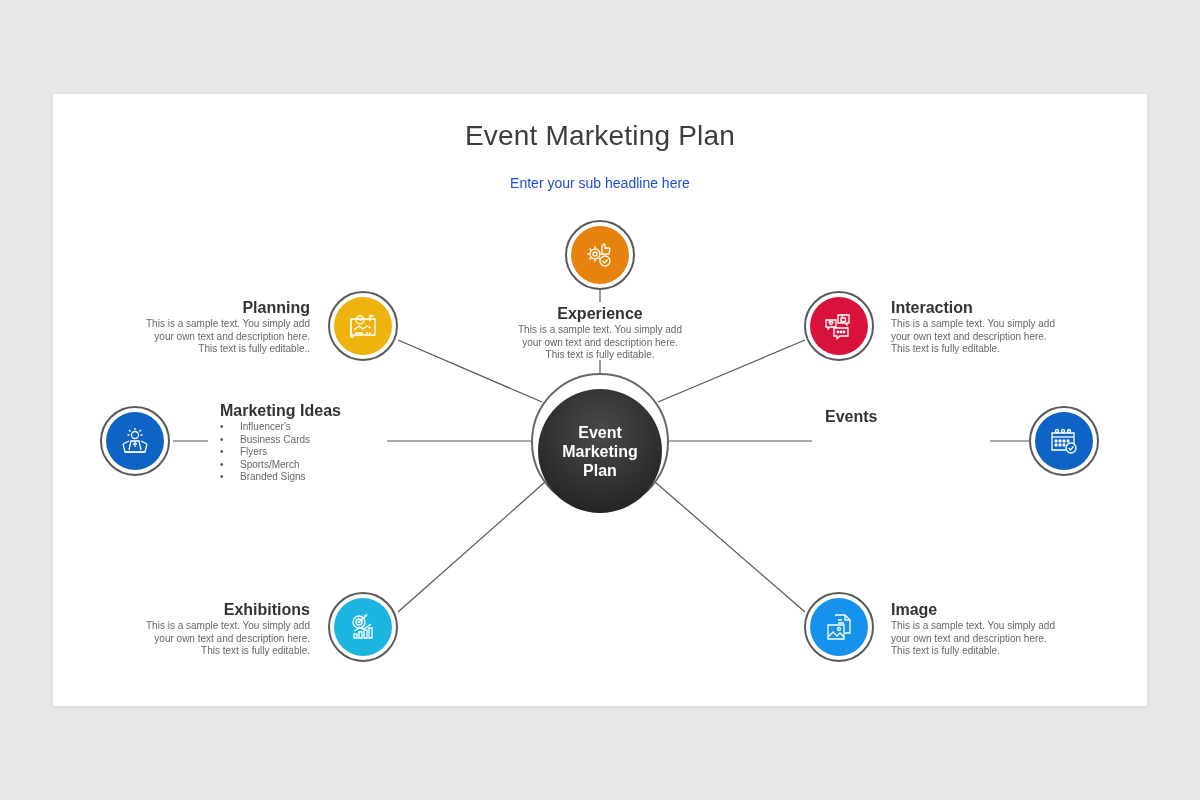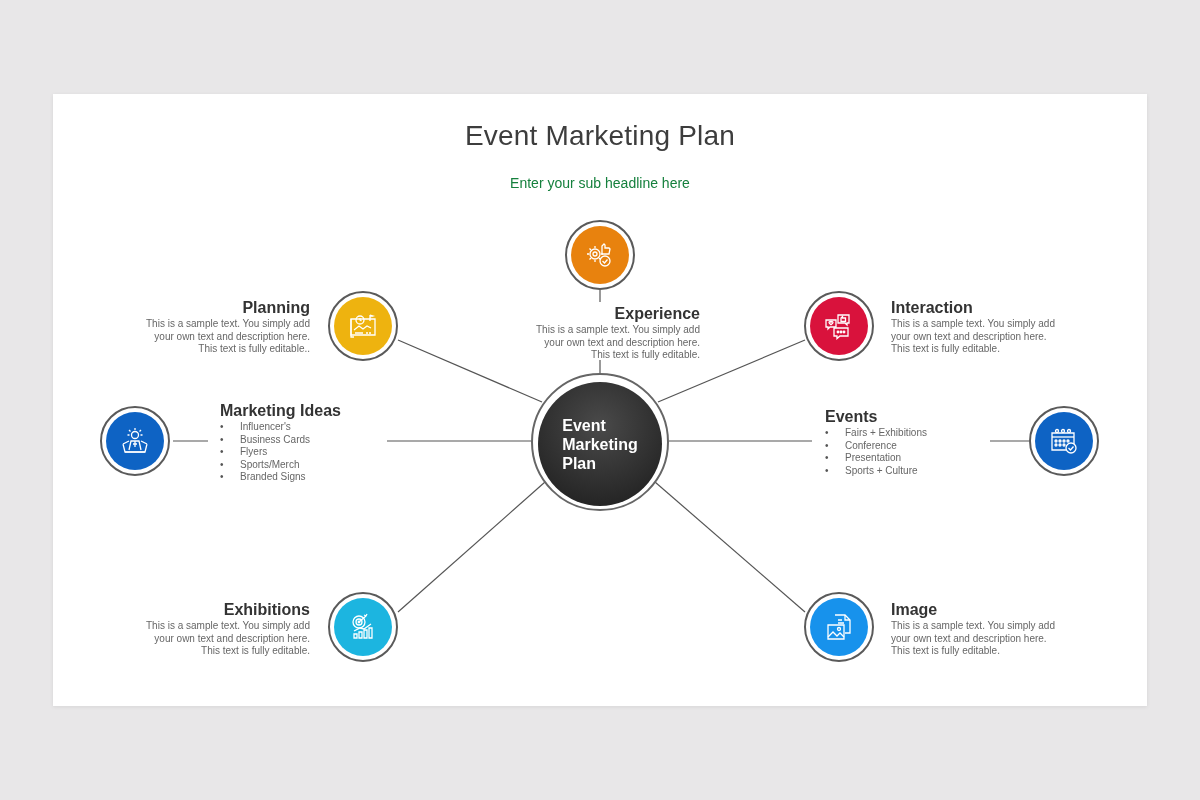--- a/index.html
+++ b/index.html
@@ -1,29 +1,29 @@
 <!DOCTYPE html>
 <html><head>
 <meta charset="utf-8">
 <style>
   html, body { margin:0; padding:0; }
   body { width:1200px; height:800px; background:#e8e7e8; position:relative; overflow:hidden; font-family:"Liberation Sans", sans-serif; }
   .slide { position:absolute; left:53px; top:94px; width:1094px; height:612px; background:#ffffff; box-shadow:0 1px 4px rgba(0,0,0,0.08); }
   .title { position:absolute; left:0; top:120px; width:1200px; text-align:center; font-size:28px; color:#3d3d3d; font-weight:normal; letter-spacing:0.2px; }
-  .subtitle { position:absolute; left:0; top:175px; width:1200px; text-align:center; font-size:14px; color:#15803d; }
+  .subtitle { position:absolute; left:0; top:175px; width:1200px; text-align:center; font-size:14px; color:#1d4ed8; }
   svg.lines { position:absolute; left:0; top:0; width:1200px; height:800px; }
   .node { position:absolute; width:70px; height:70px; border-radius:50%; border:2px solid #5a5a5a; background:#fff; box-sizing:border-box; }
   .node .fill { position:absolute; left:4px; top:4px; width:58px; height:58px; border-radius:50%; display:flex; align-items:center; justify-content:center; }
   .node svg { width:34px; height:34px; }
   .center { position:absolute; left:531px; top:373px; width:138px; height:138px; border-radius:50%; border:2px solid #666; background:#fff; box-sizing:border-box; }
-  .center .fill { position:absolute; left:5px; top:7px; width:124px; height:124px; border-radius:50%; background:radial-gradient(circle at 50% 35%, #4a4a4a, #222 85%); display:flex; align-items:center; justify-content:center; text-align:left; color:#fff; font-weight:bold; font-size:16px; line-height:19px; }
+  .center .fill { position:absolute; left:5px; top:14px; width:124px; height:124px; border-radius:50%; background:radial-gradient(circle at 50% 35%, #4a4a4a, #222 85%); display:flex; align-items:center; justify-content:center; text-align:center; color:#fff; font-weight:bold; font-size:16px; line-height:19px; }
   .block { position:absolute; font-size:10px; color:#666; line-height:12.5px; }
   .block h3 { margin:0 0 2px 0; font-size:16px; color:#333; font-weight:bold; line-height:16px; }
   .right-align { text-align:right; }
-  .center-align { text-align:right; }
+  .center-align { text-align:center; }
   ul.bullets { list-style:none; margin:0; padding:0; }
   ul.bullets li { position:relative; padding-left:20px; }
   ul.bullets li::before { content:"•"; position:absolute; left:0; color:#555; }
 </style>
 </head>
 <body>
 
 <div class="slide"></div>
 
 <div class="title">Event Marketing Plan</div>
@@ -152,26 +152,20 @@
       <circle cx="9" cy="21" r="1"></circle>
         <circle cx="13" cy="21" r="1"></circle>
         <circle cx="17" cy="21" r="1"></circle>
       <circle cx="24" cy="24" r="5" fill="#0e63c4"></circle>
         <path d="M21.5 24l2 2 3-3.5"></path>
     </svg>
   </div>
 </div>
 <div class="block" style="left:825px; top:409px; width:180px;">
   <h3>Events</h3>
-  <ul class="bullets">
-    <li>Fairs + Exhibitions</li>
-    <li>Conference</li>
-    <li>Presentation</li>
-    <li>Sports + Culture</li>
-  </ul>
 </div>
 
 <div class="node" style="left:328px; top:592px;">
   <div class="fill" style="background:#1cb5e0;">
     <svg viewBox="0 0 34 34" fill="none" stroke="#fff" stroke-width="1.3">
       <circle cx="13" cy="12" r="6"></circle>
         <circle cx="13" cy="12" r="3"></circle>
         <circle cx="13" cy="12" r="0.8" fill="#fff"></circle>
       <path d="M13 12l7-6M18 5l2 1 1-2"></path>
       <path d="M8 28v-4h3v4zM13 28v-6h3v6zM18 28v-8h3v8zM23 28v-10h3v10z"></path>

